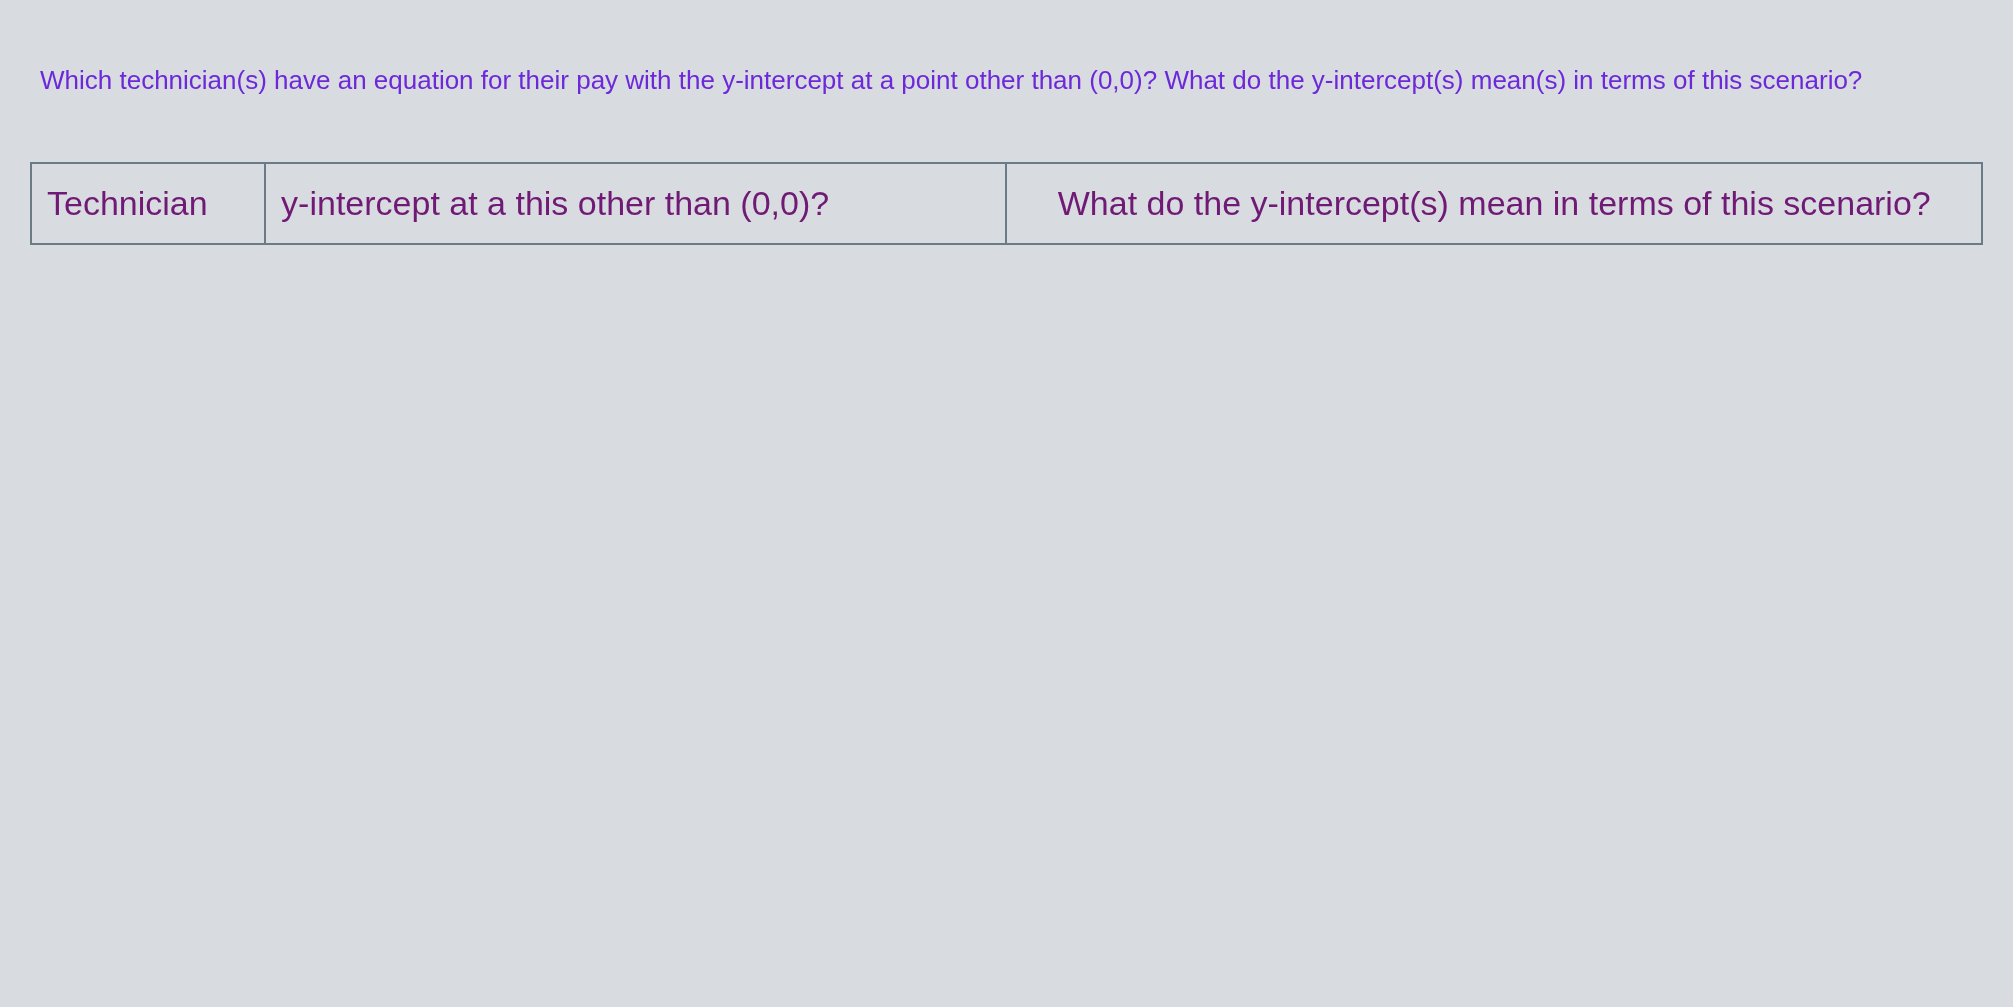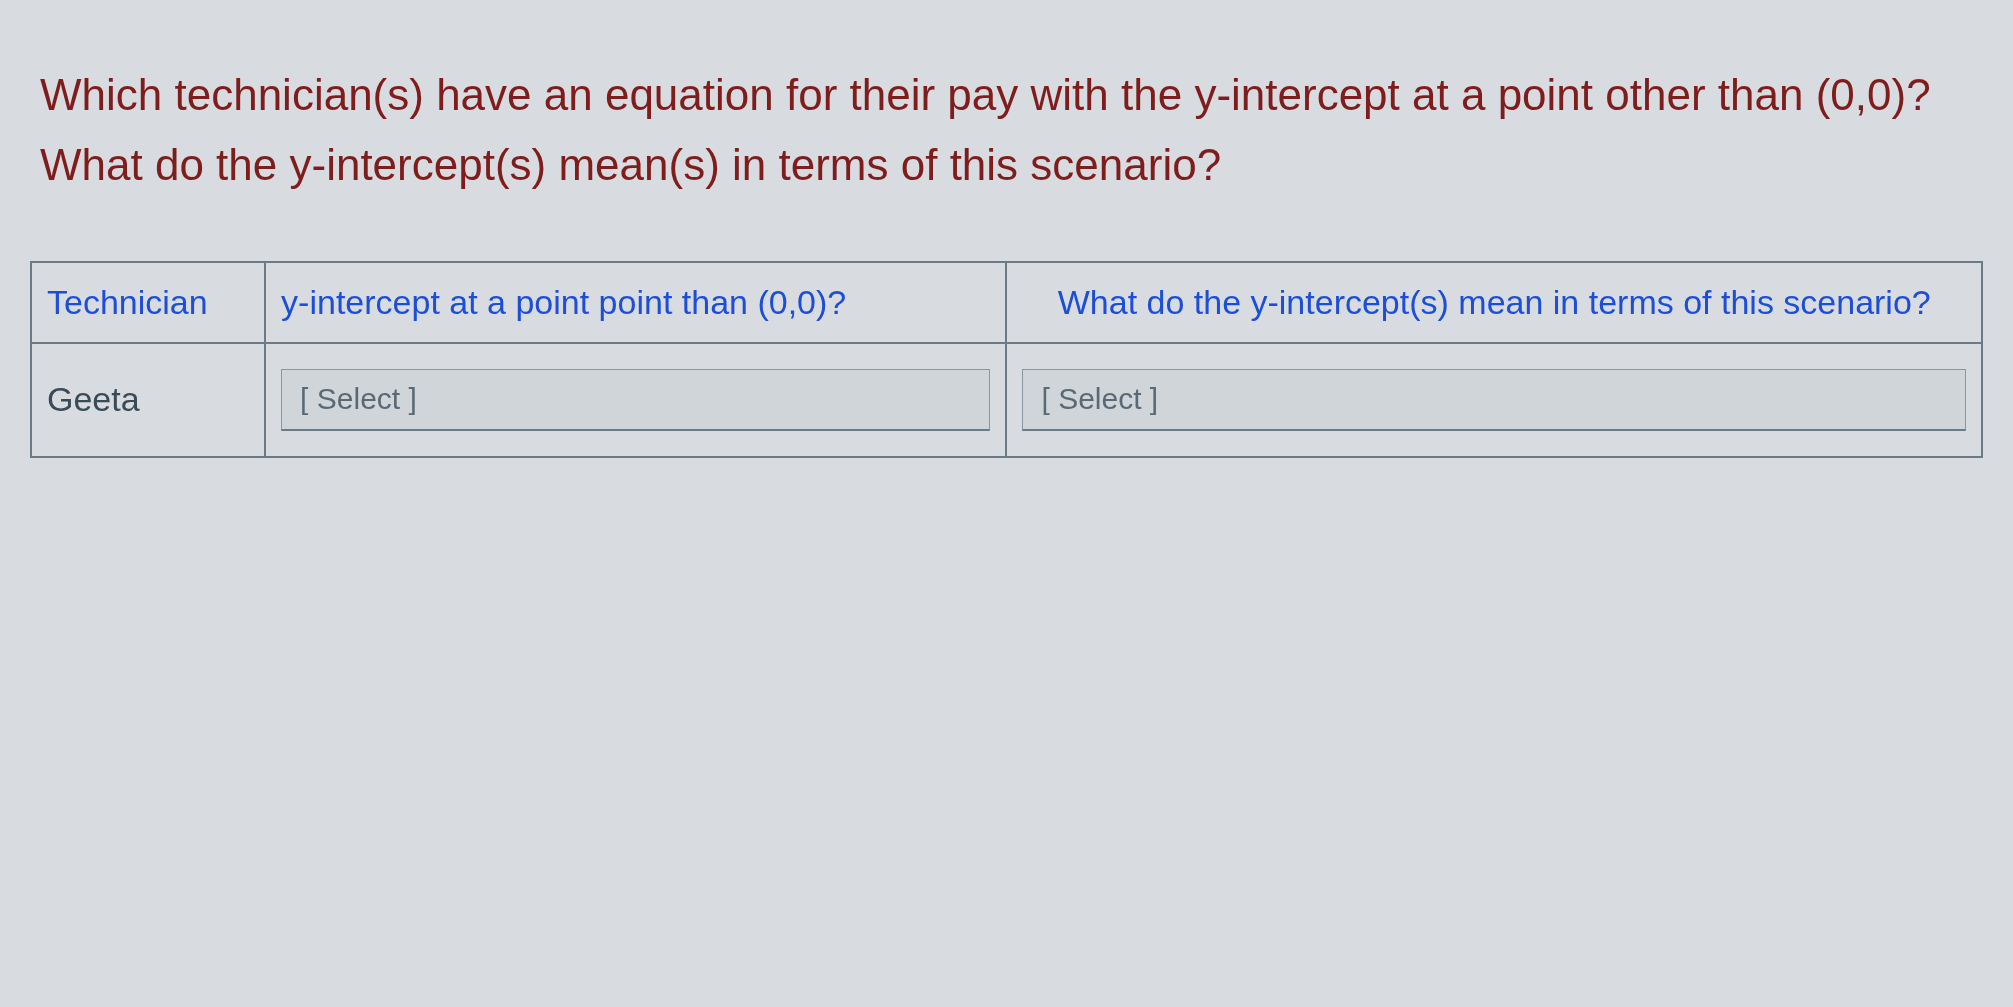--- a/index.html
+++ b/index.html
@@ -7,41 +7,41 @@
       margin: 0;
       padding: 0;
     }
     body {
       font-family: Arial, Helvetica, sans-serif;
       background: #d8dce0;
       padding: 40px 30px;
       color: #3a4a56;
     }
     .question-text {
-      font-size: 44px;
+      font-size: 26px;
       line-height: 1.6;
-      color: #7f1d1d;
+      color: #6d28d9;
       margin-bottom: 40px;
       padding: 20px 10px;
     }
     table {
       border-collapse: collapse;
       width: 100%;
       border: 2px solid #6b7b85;
     }
     th, td {
       border: 2px solid #6b7b85;
       padding: 20px 15px;
       text-align: left;
       vertical-align: middle;
     }
     th {
       font-weight: normal;
       font-size: 34px;
-      color: #1d4ed8;
+      color: #701a75;
       background: #d8dce0;
     }
     td {
       font-size: 34px;
       color: #3a4a56;
       background: #d8dce0;
     }
     td.name-cell {
       width: 180px;
     }
@@ -70,42 +70,19 @@
   </style>
 </head>
 <body>
 
 <div class="question-text">Which technician(s) have an equation for their pay with the y-intercept at a point other than (0,0)? What do the y-intercept(s) mean(s) in terms of this scenario?</div>
 
 <table>
   <thead>
     <tr>
       <th class="col1">Technician</th>
-      <th class="col2">y-intercept at a point point than (0,0)?</th>
+      <th class="col2">y-intercept at a this other than (0,0)?</th>
       <th class="col3">What do the y-intercept(s) mean in terms of this scenario?</th>
     </tr>
   </thead>
   <tbody>
-    <tr>
-      <td class="name-cell">Geeta</td>
-      <td class="select-cell">
-        <div class="select-box">
-          <span class="select-label">[ Select ]</span>
-          <span>
-            <svg viewBox="0 0 28 20">
-                <path d="M2 4 L14 16 L26 4" stroke="#2a3540" stroke-width="3" fill="none"></path>
-              </svg>
-          </span>
-        </div>
-      </td>
-      <td class="select-cell">
-        <div class="select-box">
-          <span class="select-label">[ Select ]</span>
-          <span>
-            <svg viewBox="0 0 28 20">
-                <path d="M2 4 L14 16 L26 4" stroke="#2a3540" stroke-width="3" fill="none"></path>
-              </svg>
-          </span>
-        </div>
-      </td>
-    </tr>
   </tbody>
 </table>
 
 </body></html>

